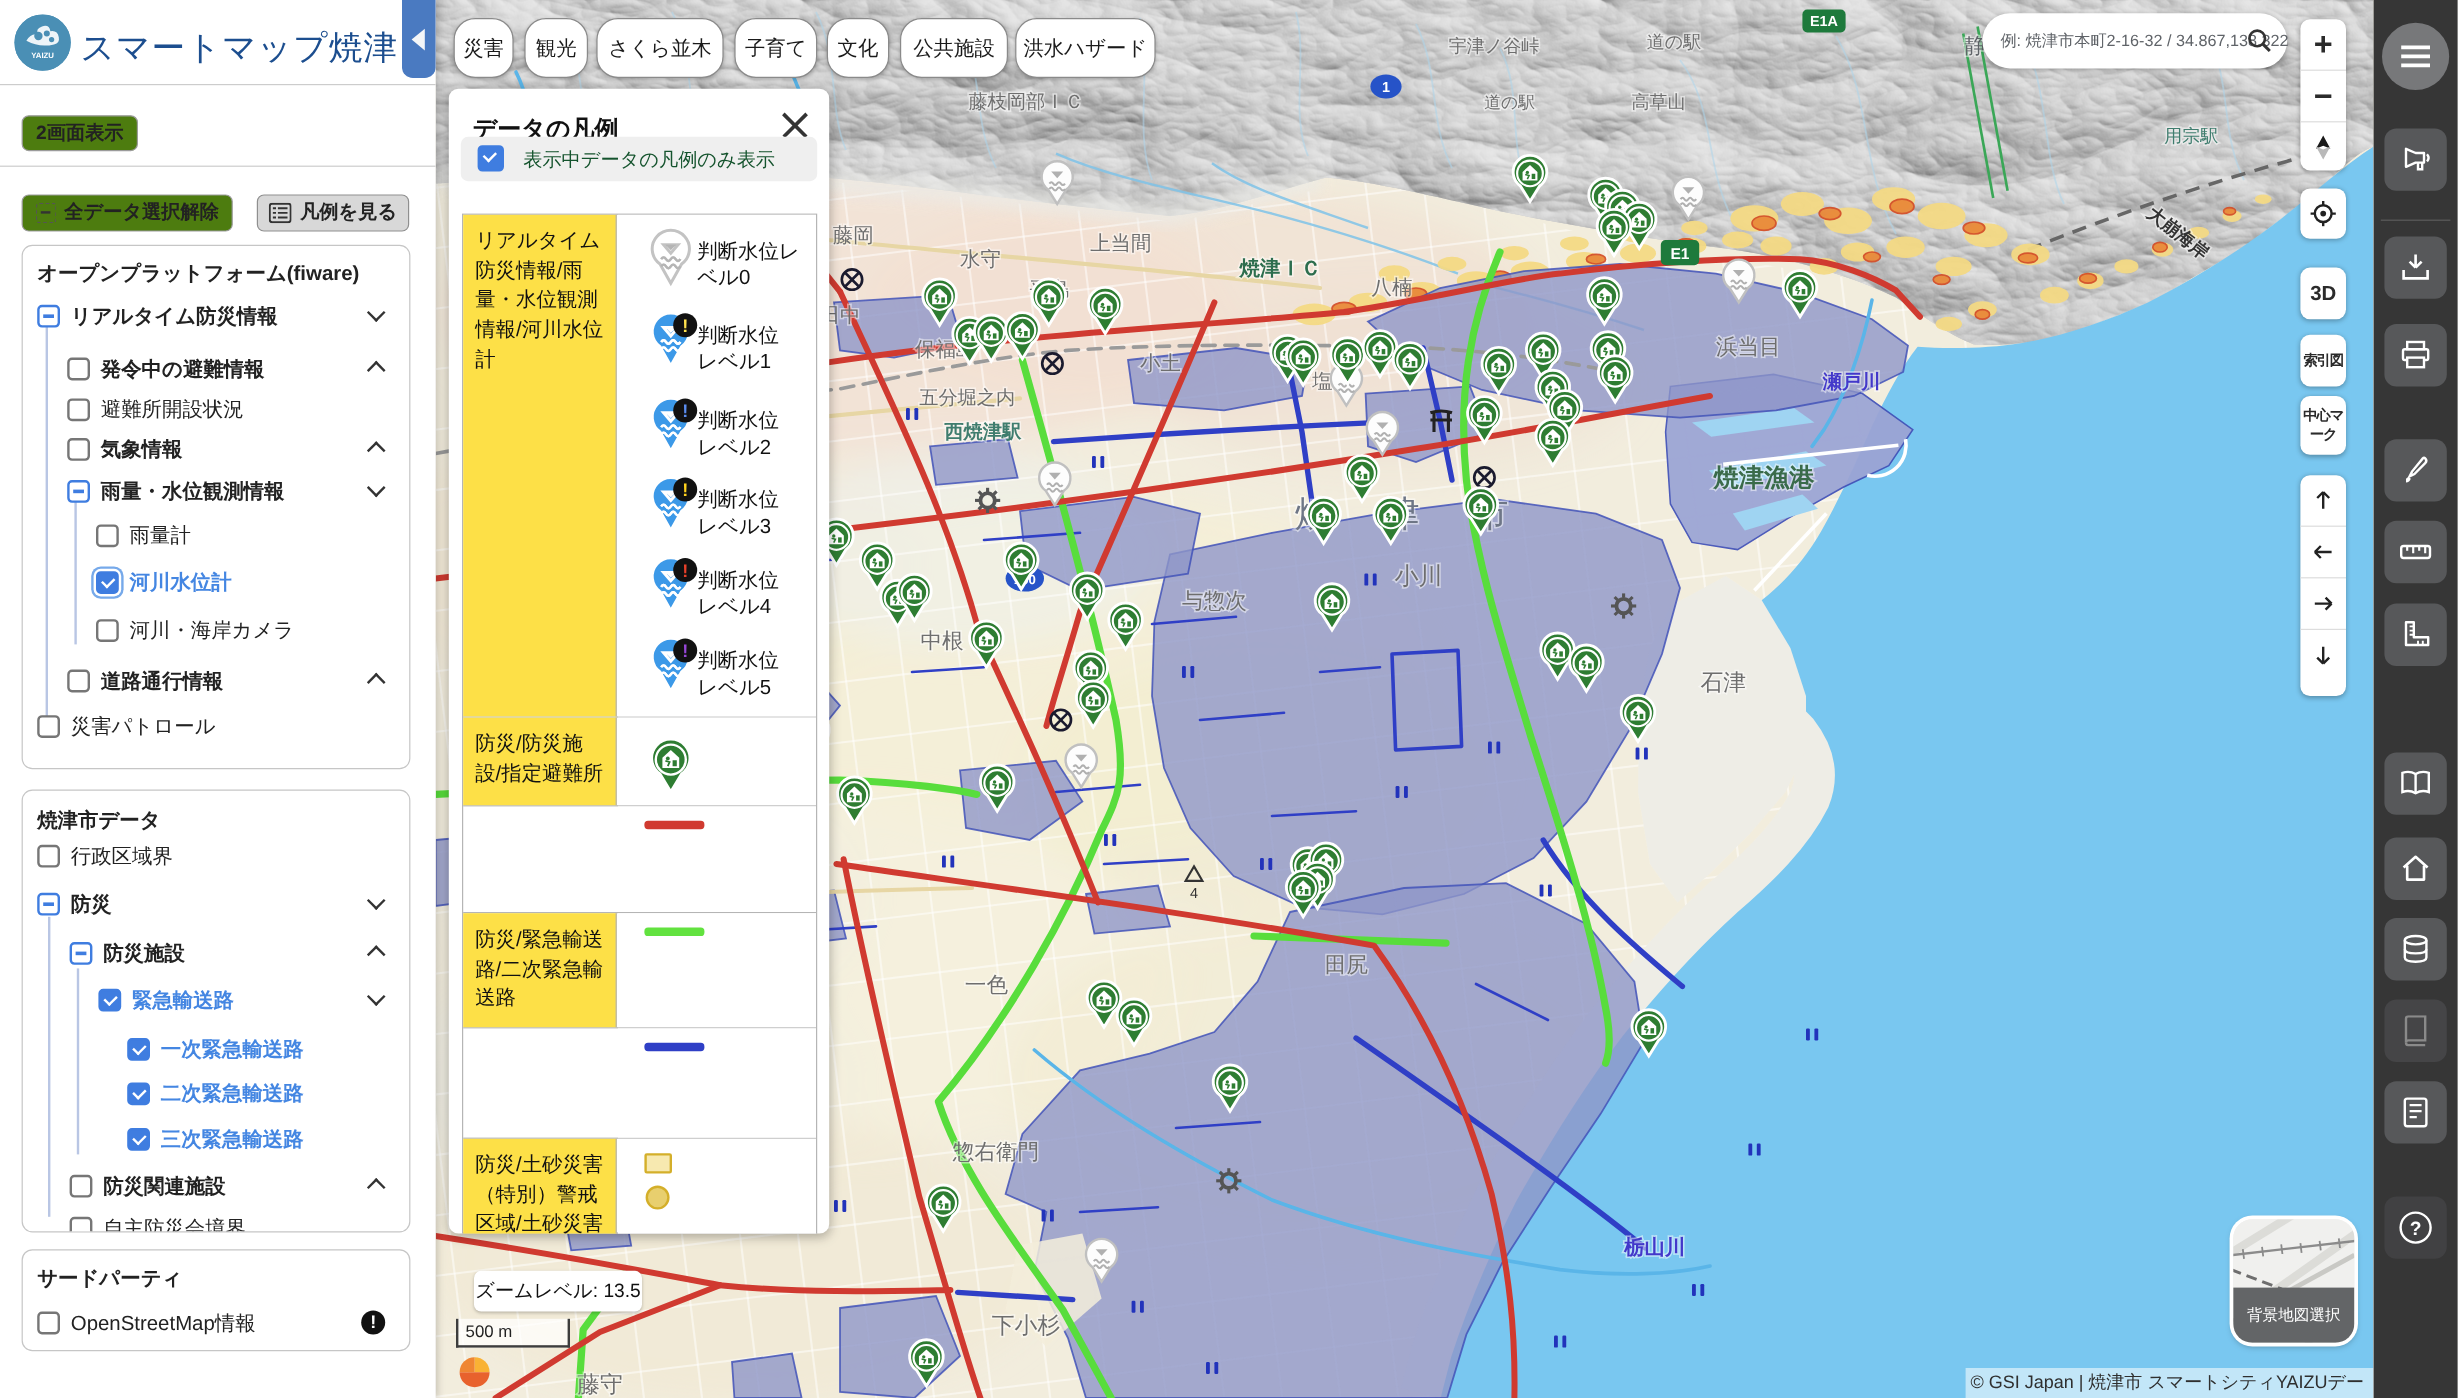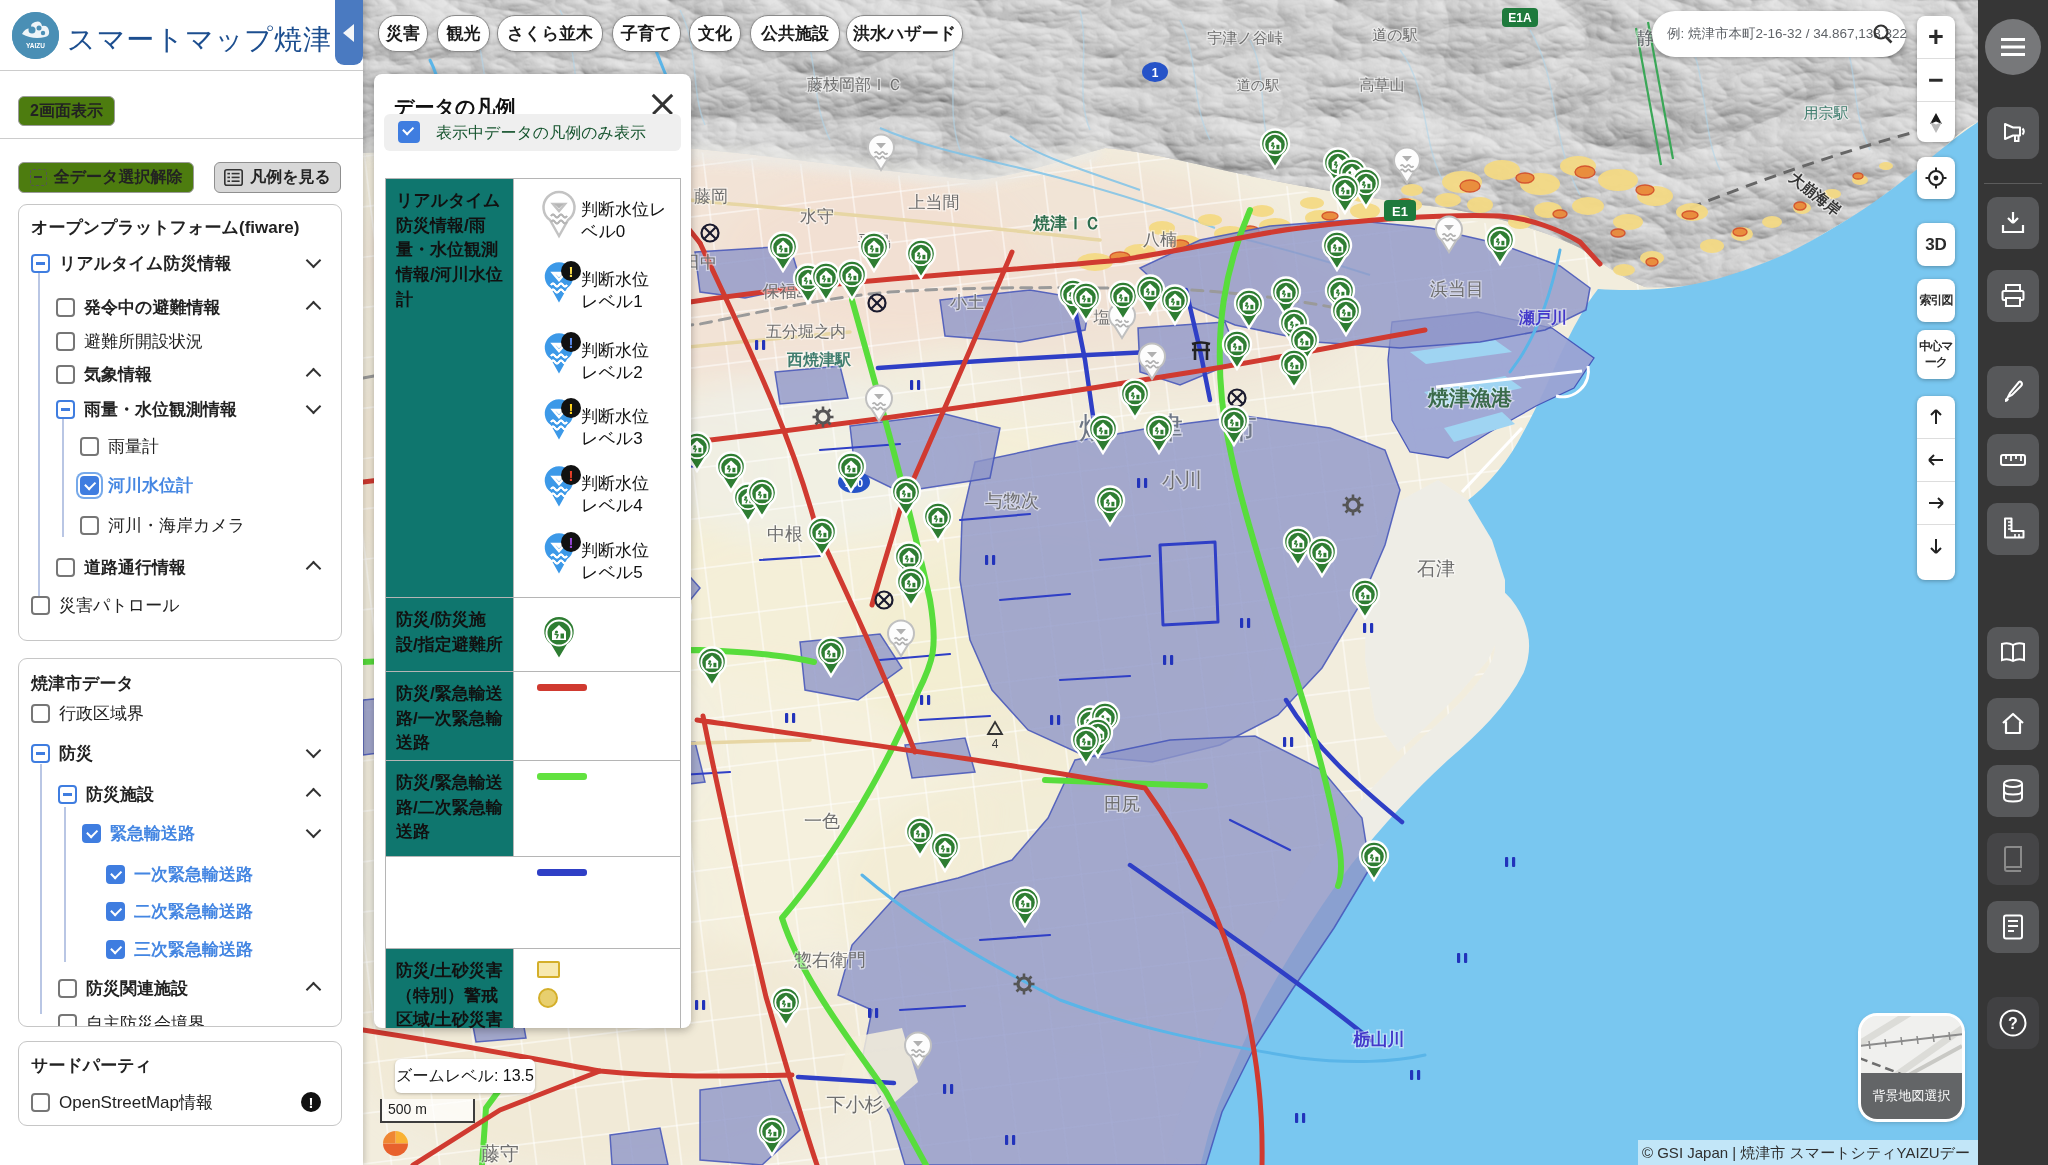--- a/index.html
+++ b/index.html
@@ -40,28 +40,28 @@
 #legtitle{position:absolute;left:20px;top:20px;font-size:20px;font-weight:bold;color:#111}
 #legx{position:absolute;right:16px;top:18px;width:24px;height:24px}
 #legx:before,#legx:after{content:"";position:absolute;left:-2px;top:11px;width:27px;height:2.5px;background:#333}
 #legx:before{transform:rotate(45deg)}
 #legx:after{transform:rotate(-45deg)}
 #legchk{position:absolute;left:10px;top:40px;width:297px;height:37px;background:#efefef;border-radius:6px}
 #legchk .cb{position:absolute;left:14px;top:7px;width:22px;height:22px}
 #legchk span{position:absolute;left:52px;top:9px;font-size:16px;color:#14532d}
 #legtable{position:absolute;left:11px;top:104px;width:296px;height:850px;border:1px solid #b5b5b5}
 .lrow{position:absolute;left:0;width:294px;border-bottom:1px solid #b5b5b5}
-.lcell{position:absolute;left:0;top:0;bottom:0;width:128px;background:#0f766e;border-right:1px solid #b5b5b5;padding:10px 8px 0 10px;font-size:17px;font-weight:bold;color:#111;line-height:1.45}
+.lcell{position:absolute;left:0;top:0;bottom:0;width:128px;background:#fde047;border-right:1px solid #b5b5b5;padding:10px 8px 0 10px;font-size:17px;font-weight:normal;color:#111;line-height:1.45}
 .rcell{position:absolute;left:129px;top:0;bottom:0;right:0;background:#fff}
 .swatch{position:absolute;left:22px;width:50px;height:7px;border-radius:3px}
 .ltxt{position:absolute;left:66px;font-size:17px;color:#111;line-height:1.3}
 
 #map{position:absolute;left:363px;top:0;width:1615px;height:1165px;overflow:hidden;background:#f4eedb}
 
-.pill{position:absolute;top:15px;height:37px;border:1px solid #8a8a8a;border-radius:18px;background:#fff;color:#1a1a1a;font-size:17px;font-weight:bold;display:flex;align-items:center;justify-content:center;z-index:15;box-shadow:0 1px 3px rgba(0,0,0,.2)}
+.pill{position:absolute;top:15px;height:50px;border:1px solid #8a8a8a;border-radius:18px;background:#fff;color:#1a1a1a;font-size:17px;font-weight:normal;display:flex;align-items:center;justify-content:center;z-index:15;box-shadow:0 1px 3px rgba(0,0,0,.2)}
 
 #search{position:absolute;left:1652px;top:11px;width:254px;height:46px;background:#fff;border-radius:23px;z-index:15;box-shadow:0 1px 4px rgba(0,0,0,.25);display:flex;align-items:center}
 #search span{font-size:13.5px;color:#5f6368;margin-left:15px;white-space:nowrap}
 
 .mctl{position:absolute;left:1917px;width:38px;background:#fff;border-radius:8px;box-shadow:0 1px 4px rgba(0,0,0,.3);z-index:15;color:#2b2b2b}
 .mctl .sep{height:0;border-top:1px solid #ddd}
 .mcell{height:42px;display:flex;align-items:center;justify-content:center}
 
 #dock{position:absolute;left:1978px;top:0;width:70px;height:1165px;background:#363636;z-index:40}
 .dbtn{position:absolute;left:9px;width:52px;height:52px;border-radius:10px;background:#57585a;display:flex;align-items:center;justify-content:center}
@@ -737,21 +737,20 @@
                 <path d="M0,0 L-9,-15 A16,16 0 1 1 9,-15 Z" fill="#2e7d32" stroke="#fff" stroke-width="2.5"></path>
                 <circle cx="0" cy="-27" r="12.5" fill="none" stroke="#fff" stroke-width="2"></circle>
                 <path d="M-7,-28.5 L0,-35 L7,-28.5 L7,-20 L-7,-20 Z" fill="#fff"></path>
                 <path d="M1.5,-26.5 L5,-26.5 L5,-21.5 L1.5,-21.5 Z" fill="#2e7d32"></path>
                 <circle cx="-2.5" cy="-28" r="1.6" fill="#2e7d32"></circle>
                 <path d="M-4.5,-26 L-1,-25 L-2.5,-21.5" stroke="#2e7d32" stroke-width="1.5" fill="none"></path>
               </g>
             </svg></div>
     </div>
     <div class="lrow" style="top:493px;height:89px">
-      <div class="lcell">防災/緊急輸送路/一次緊急輸送路</div>
       <div class="rcell">
             <div class="swatch" style="top:12px;background:#d03a30"></div>
           </div>
     </div>
     <div class="lrow" style="top:582px;height:96px">
       <div class="lcell">防災/緊急輸送路/二次緊急輸送路</div>
       <div class="rcell">
             <div class="swatch" style="top:12px;background:#62e23f"></div>
           </div>
     </div>

